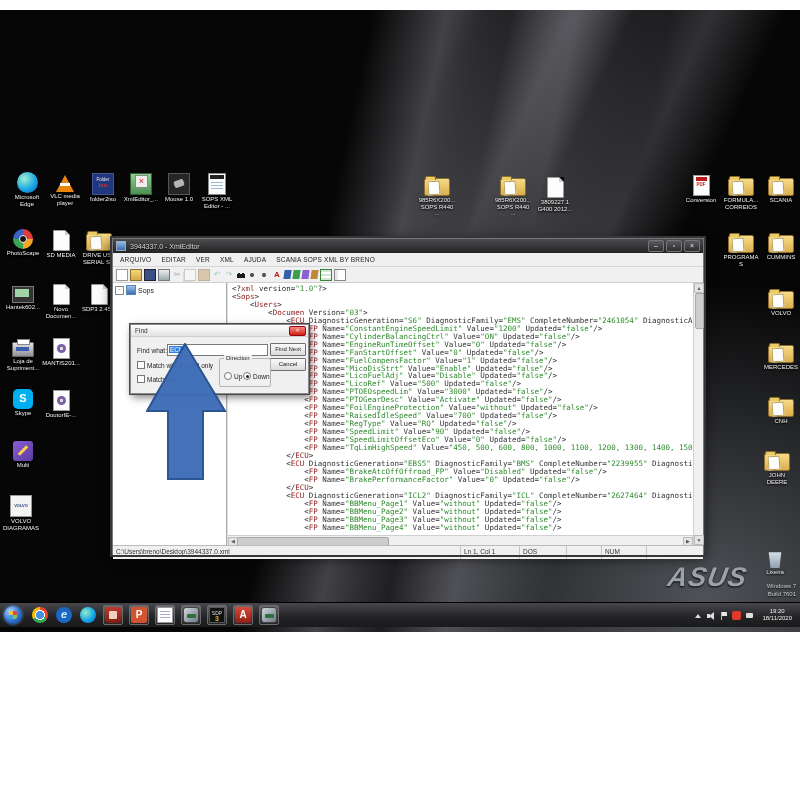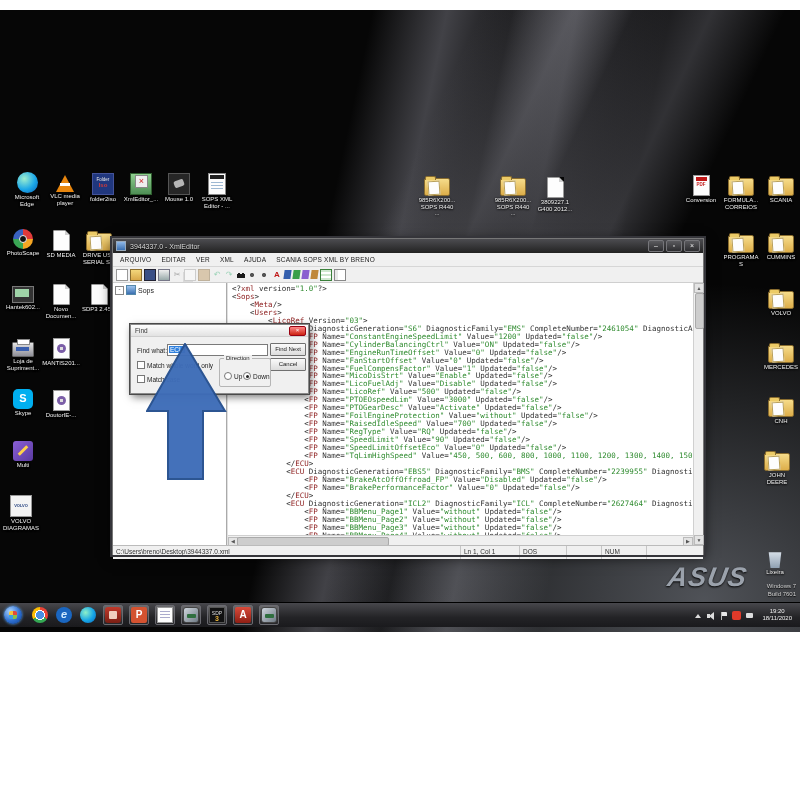--- a/index.html
+++ b/index.html
@@ -220,23 +220,22 @@
           <div class="tnode">
             <span class="texp">-</span>
             <span class="tico"></span>
             <span>Sops</span>
           </div>
         </div>
         <div class="codewrap">
           <div class="code" id="code">
               <div class="cl">&lt;?<span class="t">xml</span> version=<span class="v">"1.0"</span>?&gt;</div>
               <div class="cl">&lt;<span class="t">Sops</span>&gt;</div>
-              <div class="cl">    &lt;<span class="t">Meta</span>/&gt;</div>
               <div class="cl">    &lt;<span class="t">Users</span>&gt;</div>
-              <div class="cl">        &lt;<span class="t">LicoRef</span> Version=<span class="v">"03"</span>&gt;</div>
+              <div class="cl">        &lt;<span class="t">Documen</span> Version=<span class="v">"03"</span>&gt;</div>
               <div class="cl">            &lt;<span class="t">ECU</span> DiagnosticGeneration=<span class="v">"S6"</span> DiagnosticFamily=<span class="v">"EMS"</span> CompleteNumber=<span class="v">"2461054"</span> DiagnosticAddress=&gt;</div>
               <div class="cl">                &lt;<span class="t">FP</span> Name=<span class="v">"ConstantEngineSpeedLimit"</span> Value=<span class="v">"1200"</span> Updated=<span class="v">"false"</span>/&gt;</div>
               <div class="cl">                &lt;<span class="t">FP</span> Name=<span class="v">"CylinderBalancingCtrl"</span> Value=<span class="v">"ON"</span> Updated=<span class="v">"false"</span>/&gt;</div>
               <div class="cl">                &lt;<span class="t">FP</span> Name=<span class="v">"EngineRunTimeOffset"</span> Value=<span class="v">"0"</span> Updated=<span class="v">"false"</span>/&gt;</div>
               <div class="cl">                &lt;<span class="t">FP</span> Name=<span class="v">"FanStartOffset"</span> Value=<span class="v">"0"</span> Updated=<span class="v">"false"</span>/&gt;</div>
               <div class="cl">                &lt;<span class="t">FP</span> Name=<span class="v">"FuelCompensFactor"</span> Value=<span class="v">"1"</span> Updated=<span class="v">"false"</span>/&gt;</div>
               <div class="cl">                &lt;<span class="t">FP</span> Name=<span class="v">"MicoDisStrt"</span> Value=<span class="v">"Enable"</span> Updated=<span class="v">"false"</span>/&gt;</div>
               <div class="cl">                &lt;<span class="t">FP</span> Name=<span class="v">"LicoFuelAdj"</span> Value=<span class="v">"Disable"</span> Updated=<span class="v">"false"</span>/&gt;</div>
               <div class="cl">                &lt;<span class="t">FP</span> Name=<span class="v">"LicoRef"</span> Value=<span class="v">"500"</span> Updated=<span class="v">"false"</span>/&gt;</div>
               <div class="cl">                &lt;<span class="t">FP</span> Name=<span class="v">"PTOEOspeedLim"</span> Value=<span class="v">"3000"</span> Updated=<span class="v">"false"</span>/&gt;</div>

